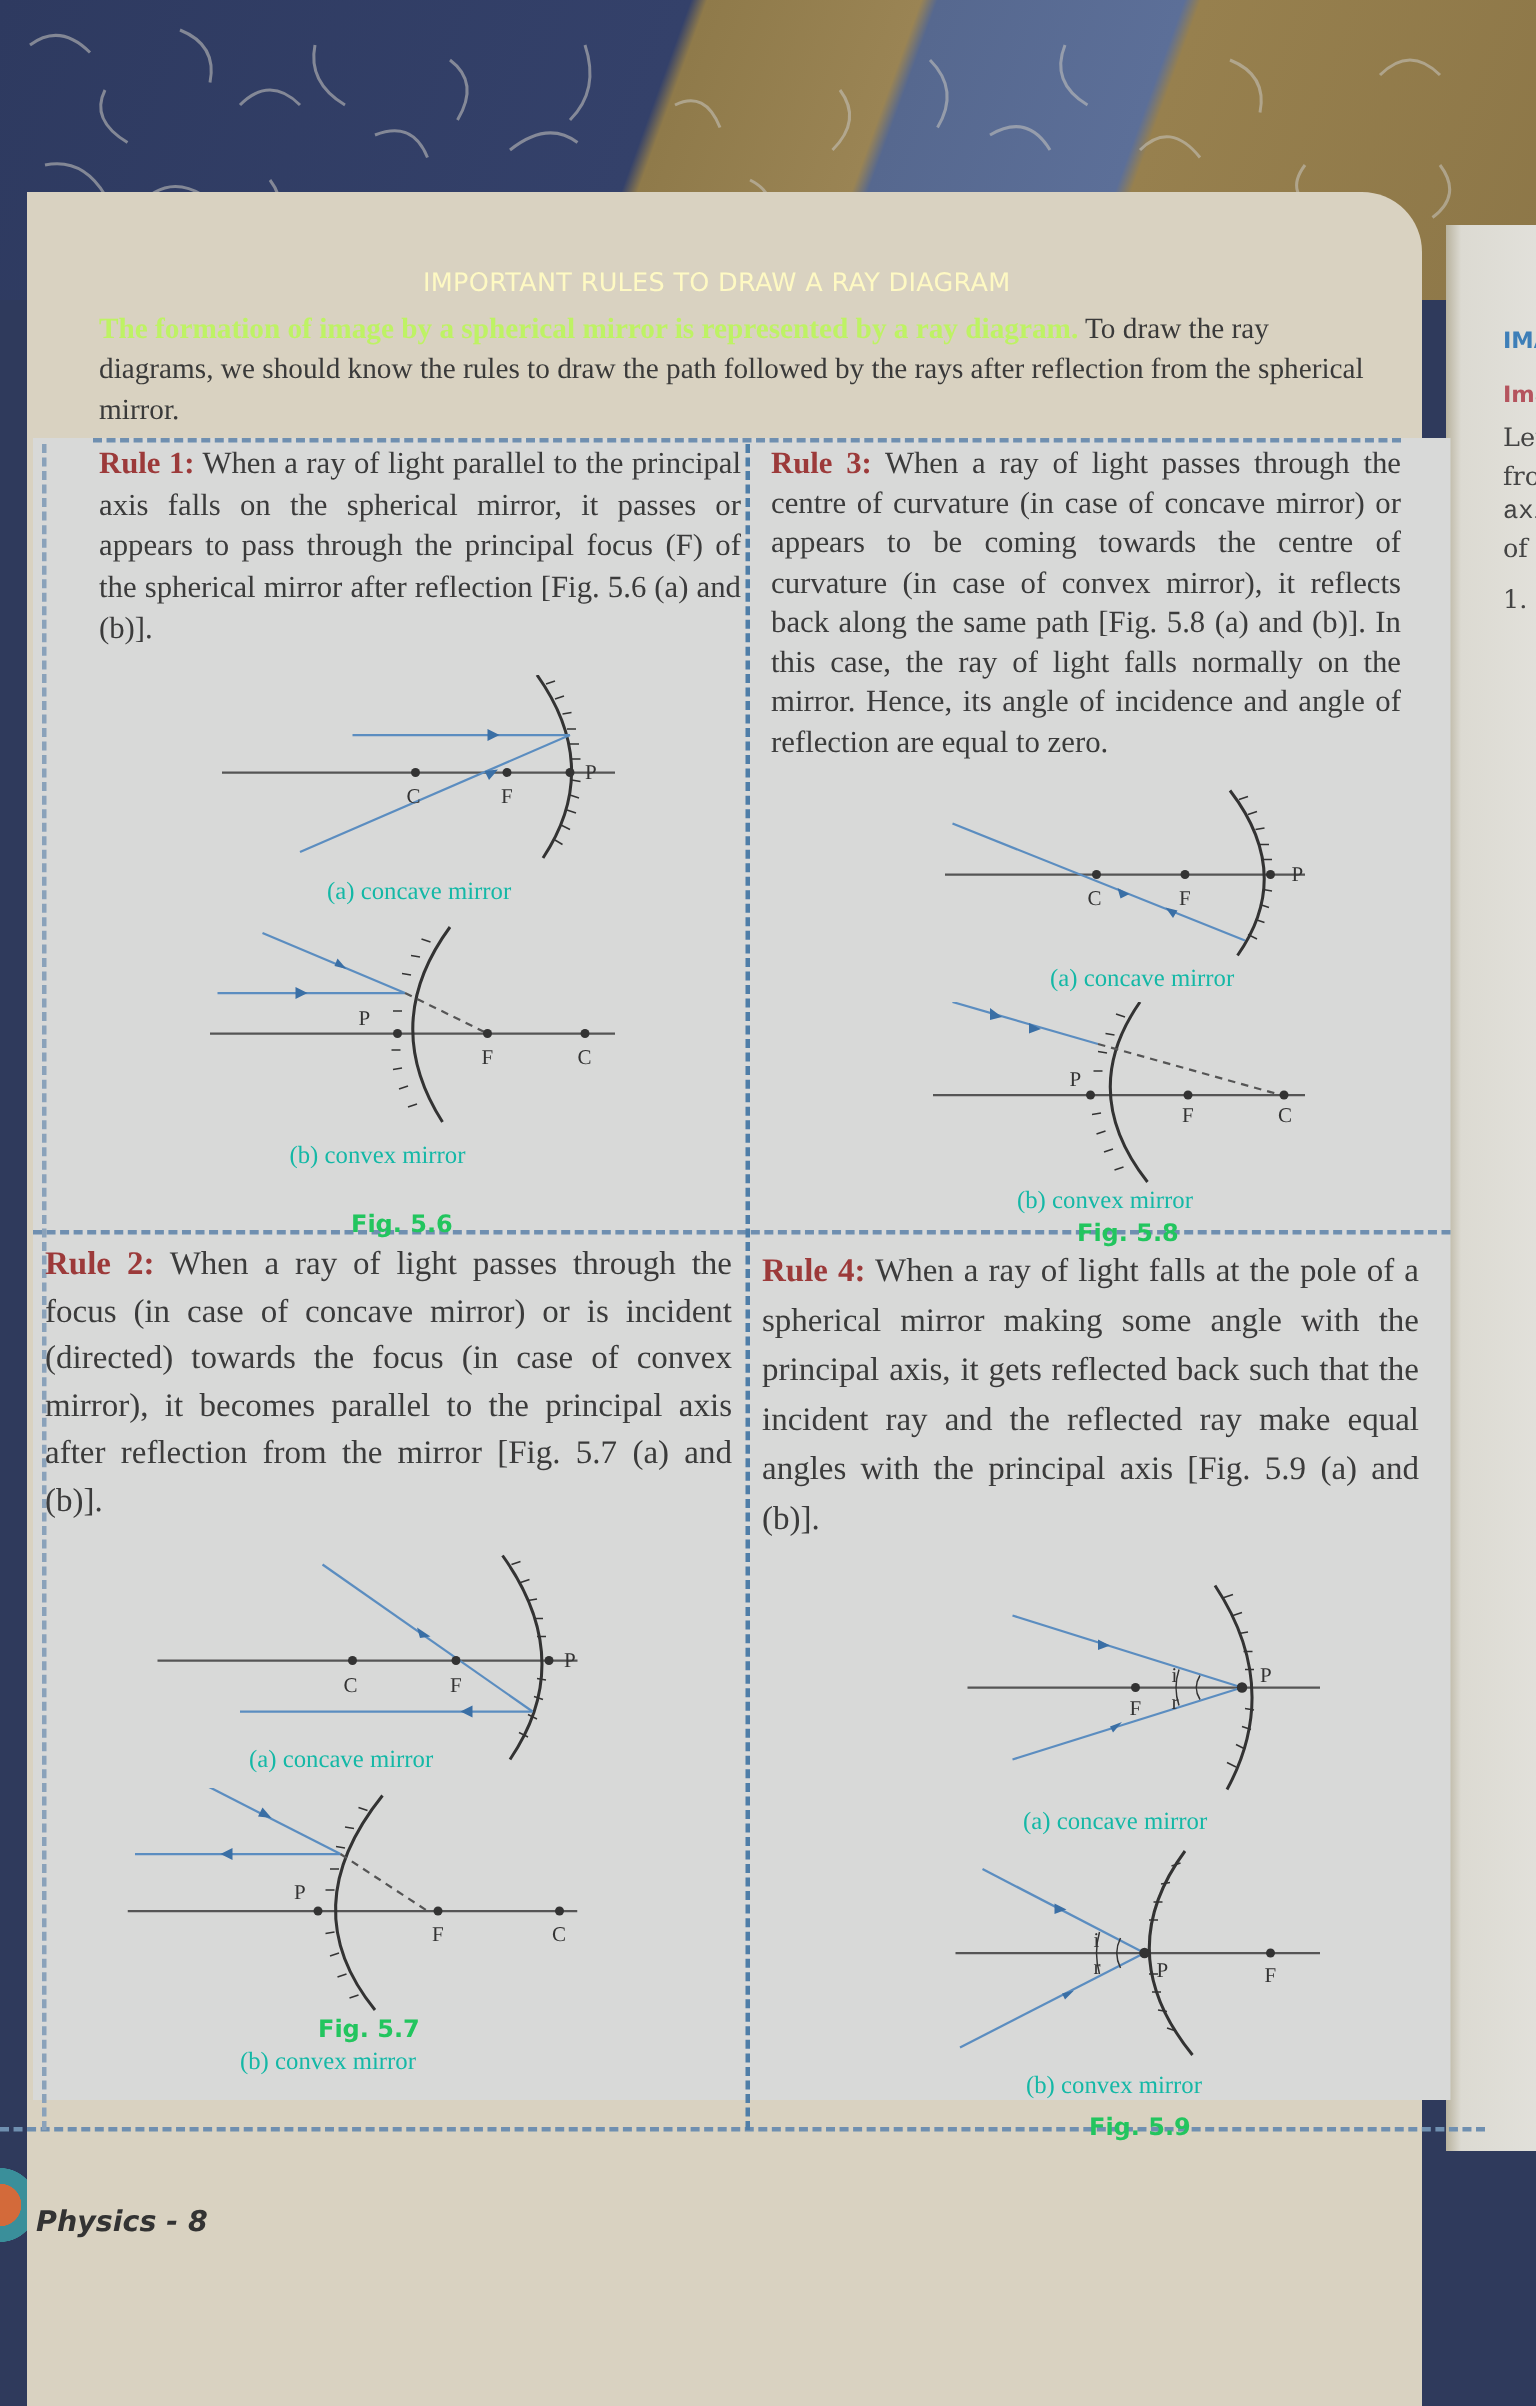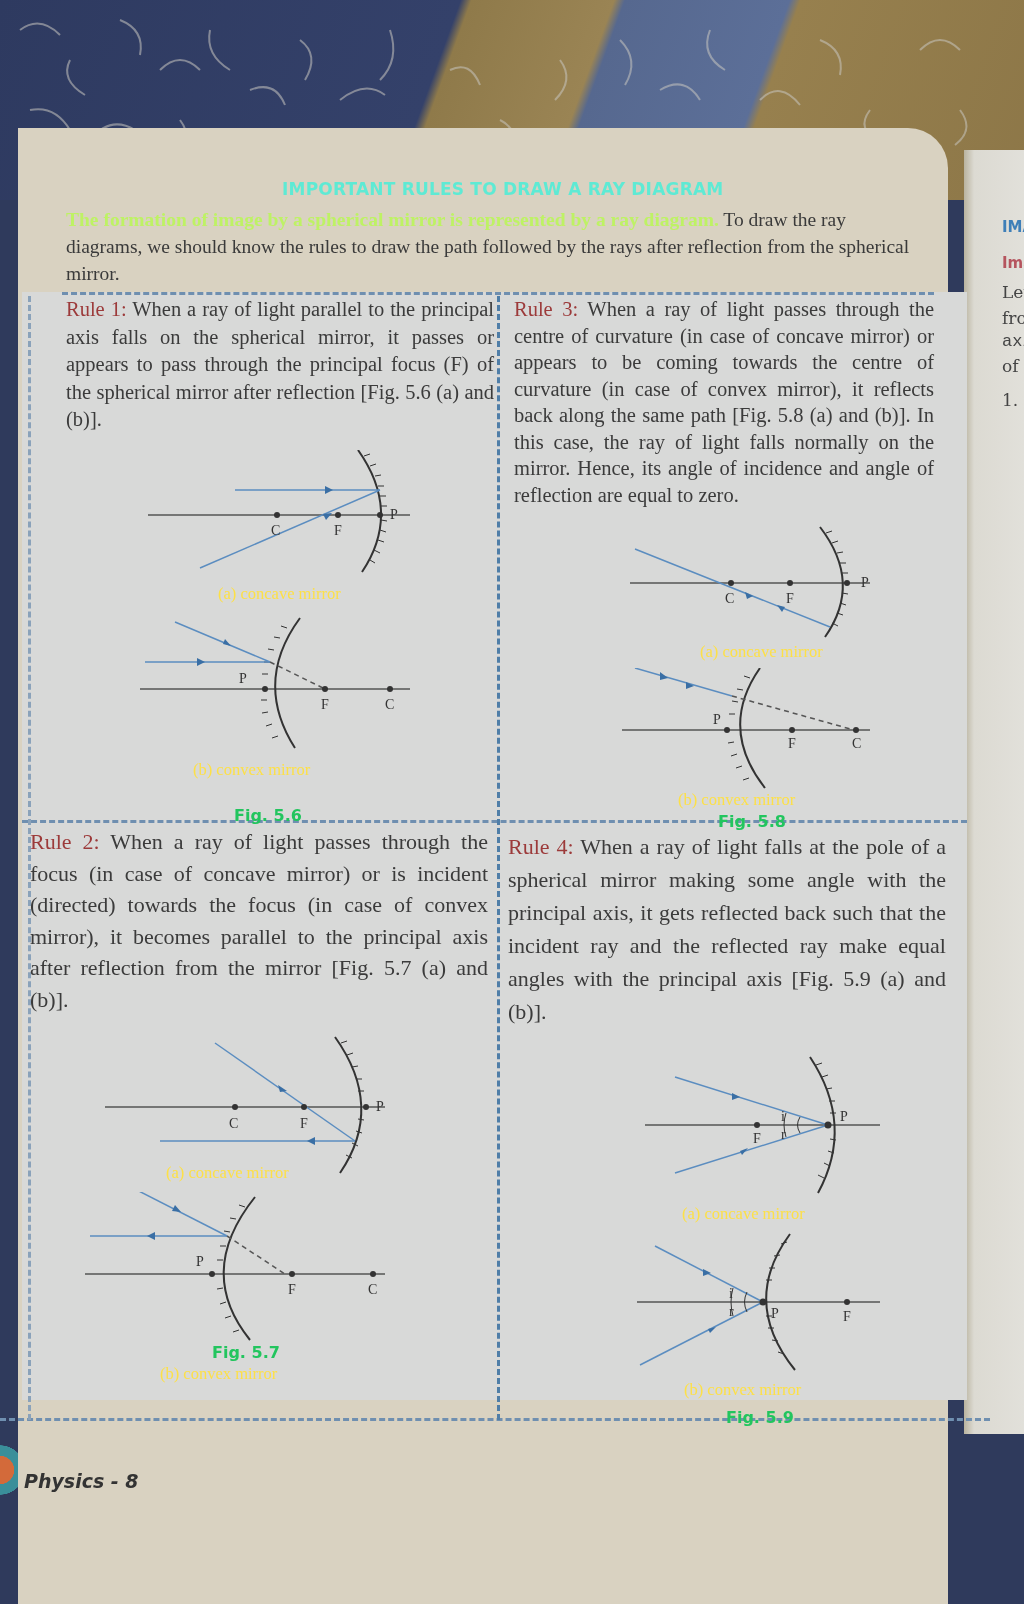--- a/index.html
+++ b/index.html
@@ -26,49 +26,49 @@
   .right-page .rp-sub { color: #b5545e; font-family: "DejaVu Sans", sans-serif; font-weight: bold; font-size: 15px; }
 
   
   .page {
     position: absolute; left: 18px; top: 128px; width: 930px; height: 1476px;
     background: #d9d2c1;
     border-top-right-radius: 40px;
   }
   .title {
     position: absolute; left: 282px; top: 179px;
-    font-family: "DejaVu Sans", sans-serif; font-size: 17px; font-weight: bold;
-    color: #5eead4; letter-spacing: 0.2px;
+    font-family: "DejaVu Sans", sans-serif; font-size: 17px; font-weight: normal;
+    color: #fef9c3; letter-spacing: 0.2px;
   }
   .intro {
     position: absolute; left: 66px; top: 206px; width: 860px;
     font-family: "Liberation Serif", serif; font-size: 19.5px; line-height: 27px; color: #3a3a3a;
   }
   .intro b { color: #bef264; }
 
   .panel {
     position: absolute; left: 22px; top: 292px; width: 945px; height: 1108px;
     background: #d8d9d8;
   }
   .dash-h { position: absolute; height: 0; border-top: 3px dashed #6f8fb0; }
   .dash-v { position: absolute; width: 0; border-left: 3px dashed #4f7ea8; }
 
   .rule {
     position: absolute;
     font-family: "Liberation Serif", serif; color: #3b3b3b;
     text-align: justify;
   }
-  .rule .rule-label { color: #9c3a3a; font-weight: normal; }
+  .rule .rule-label { color: #9c3a3a; font-weight: bold; }
   .r1 { left: 66px; top: 296px; width: 428px; font-size: 20.5px; line-height: 27.5px; }
   .r3 { left: 514px; top: 296px; width: 420px; font-size: 20.5px; line-height: 26.5px; }
   .r2 { left: 30px; top: 826px; width: 458px; font-size: 22px; line-height: 31.5px; }
   .r4 { left: 508px; top: 830px; width: 438px; font-size: 22px; line-height: 33px; }
 
   .caption {
-    position: absolute; font-family: "Liberation Serif", serif; font-size: 16.5px; color: #fde047; white-space: nowrap;
+    position: absolute; font-family: "Liberation Serif", serif; font-size: 16.5px; color: #14b8a6; white-space: nowrap;
   }
   .figlabel {
     position: absolute; font-family: "DejaVu Sans", sans-serif; font-size: 16px; font-weight: bold; color: #22c55e; white-space: nowrap;
   }
   .diagram { position: absolute; }
   .diagram text { font-family: "Liberation Serif", serif; font-size: 14px; fill: #333; }
 
   .footer {
     position: absolute; left: 24px; top: 1470px;
     font-family: "DejaVu Sans", sans-serif; font-style: italic; font-weight: bold; font-size: 19px; color: #333; text-align: center;

